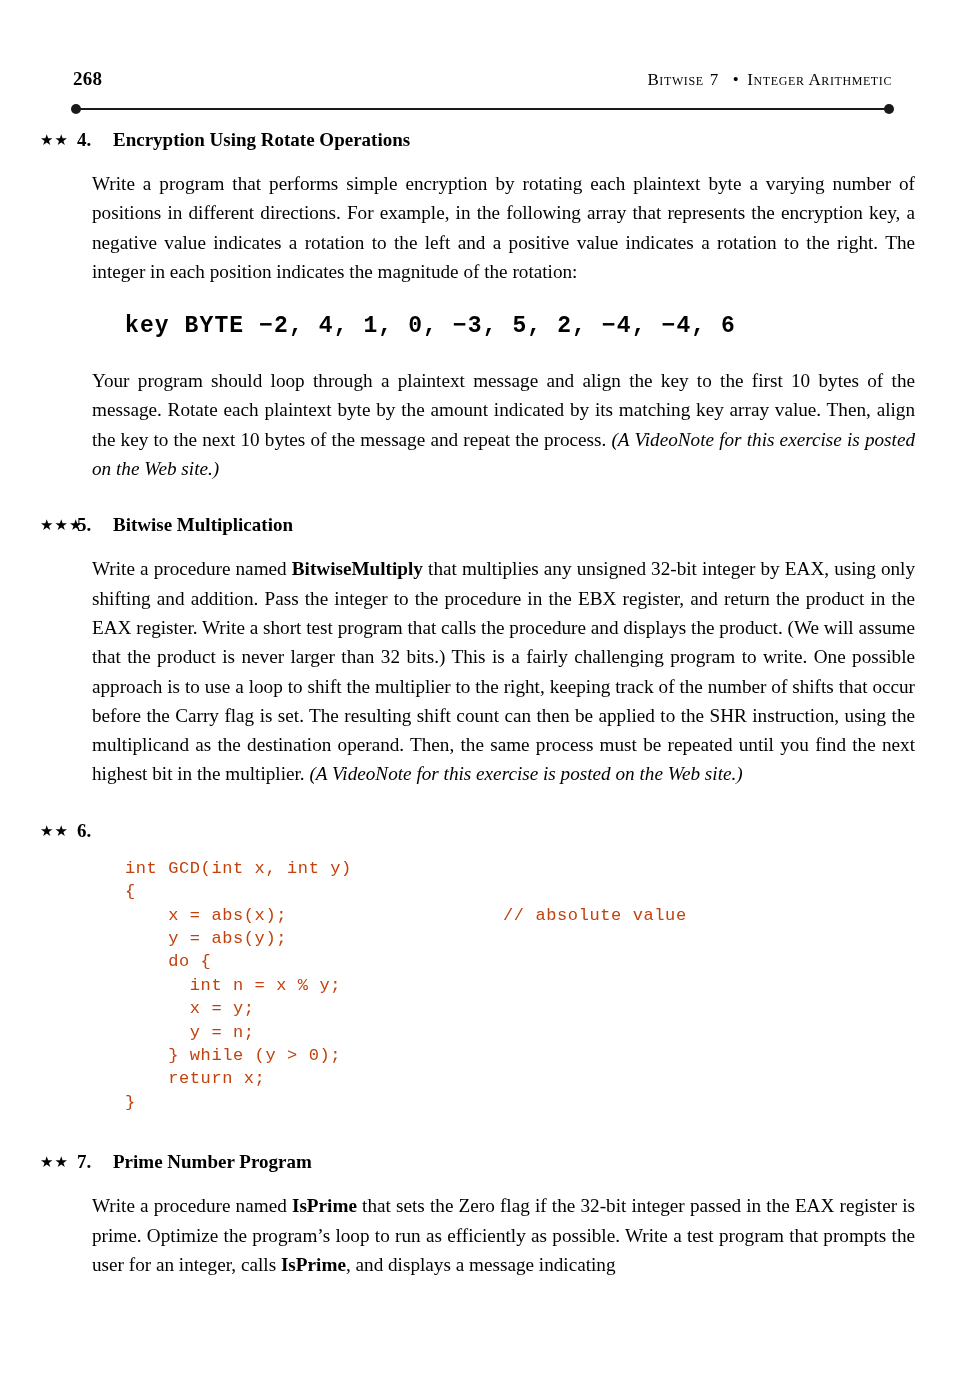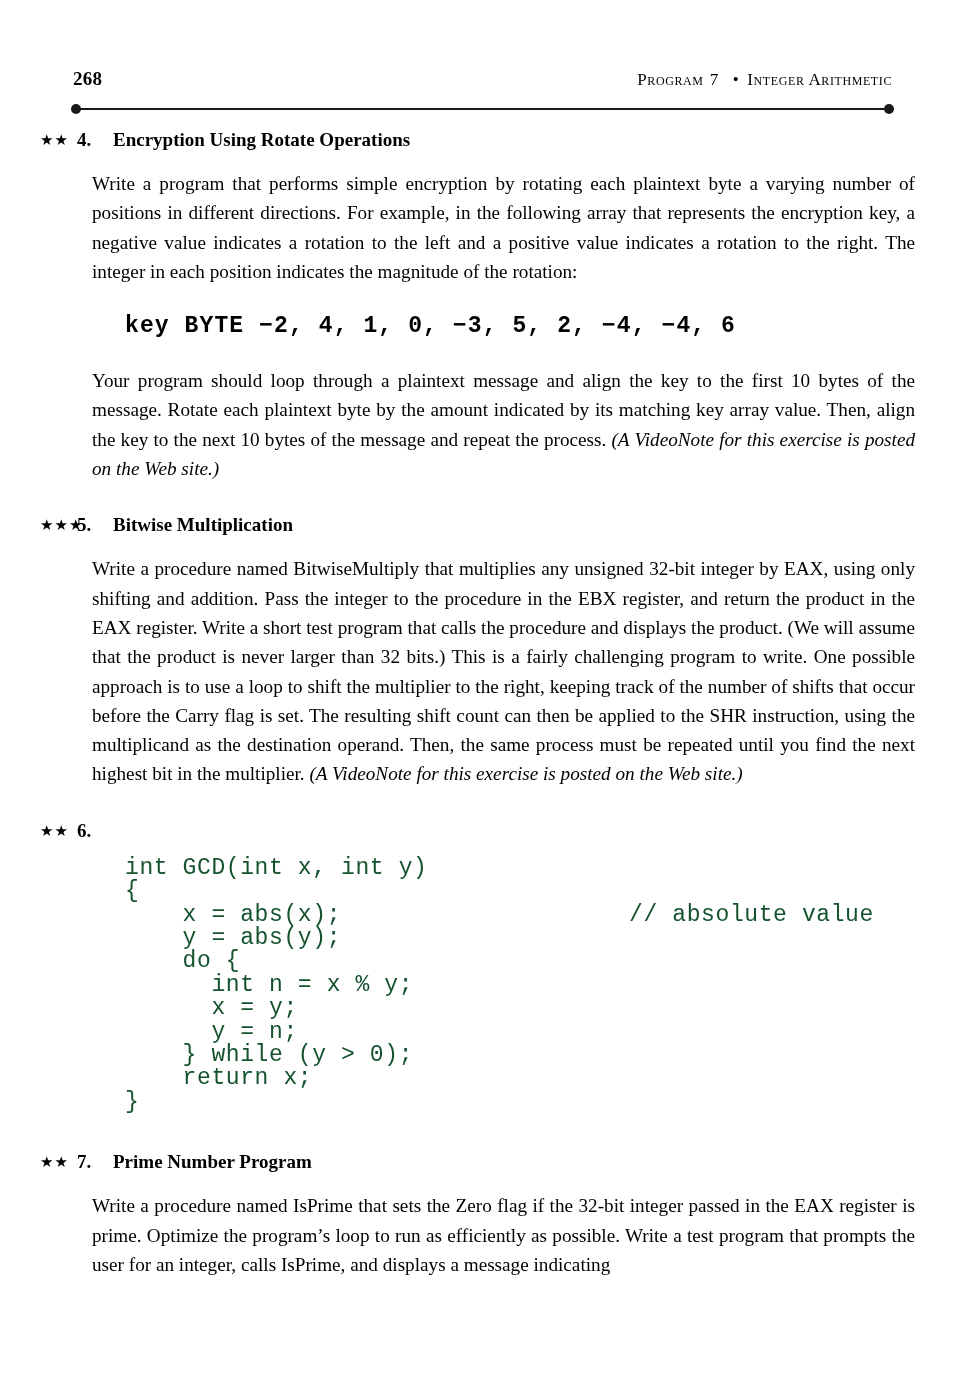--- a/index.html
+++ b/index.html
@@ -118,56 +118,56 @@
   .ex-body {
     margin-left: 37px;
     width: 853px;
     font-size: 19.2px;
     line-height: 29.3px;
     text-align: justify;
     text-justify: inter-word;
   }
   .ex-body p { margin: 15px; }
 
-  b, .bold { font-weight: normal; }
+  b, .bold { font-weight: bold; }
   i, .ital { font-style: italic; }
 
   
   .code-key {
     margin-left: 85px;
     font-family: "Liberation Mono", "DejaVu Sans Mono", monospace;
     font-size: 23px;
     font-weight: bold;
     letter-spacing: 1.1px;
     white-space: pre;
     line-height: 30px;
   }
   .code-block {
     margin-left: 85px;
     font-family: "Liberation Mono", "DejaVu Sans Mono", monospace;
-    font-size: 23px;
+    font-size: 17px;
     letter-spacing: 0.6px;
     white-space: pre;
     line-height: 23.4px;
-    color: #14532d;
+    color: #c2410c;
   }
 
   .gap-sm { height: 10px; }
   .gap-md { height: 15px; }
   .gap-lg { height: 21px; }
 </style>
 </head>
 <body>
 
 <div class="page">
 
   <div class="running-head">
     <div class="folio">268</div>
     <div class="head-title">
-      <span>Program</span><span class="chnum">7</span><span class="head-bullet">•</span><span>Integer Arithmetic</span>
+      <span>Bitwise</span><span class="chnum">7</span><span class="head-bullet">•</span><span>Integer Arithmetic</span>
     </div>
   </div>
   <div class="head-rule"></div>
 
   <div class="col">
 
     <div class="exercise">
       <div class="ex-head">
         <span class="stars">★★</span>
         <span class="ex-num">4.</span>

